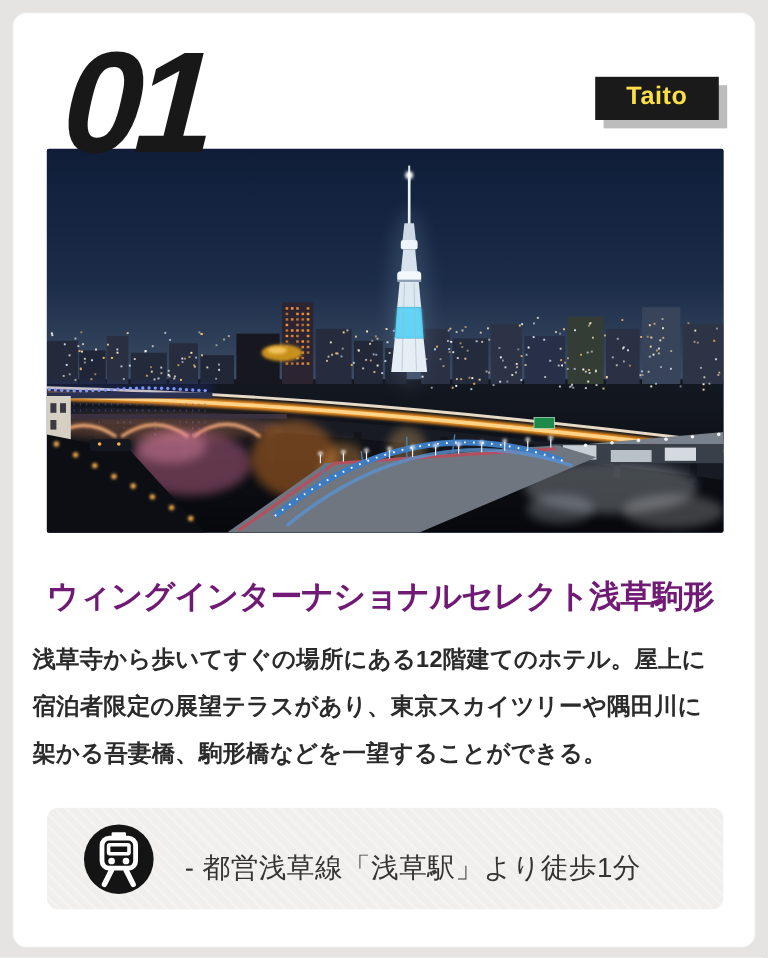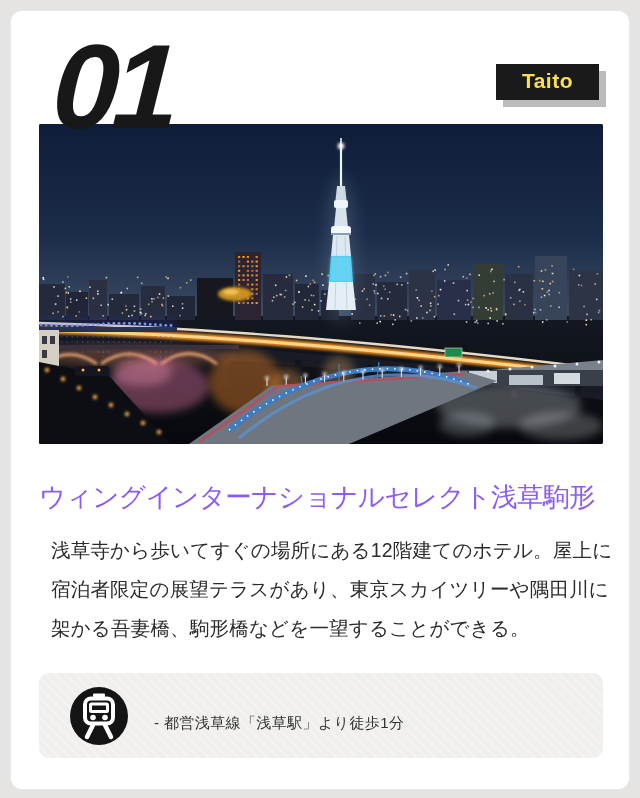--- a/index.html
+++ b/index.html
@@ -32,36 +32,36 @@
     padding:5px 26px 7px 26px;
     box-shadow:7px 7px 0 0 #bcbcbc;
   }
   .photo{
     position:absolute;left:28px;top:113px;width:564px;height:320px;
     border-radius:2px;overflow:hidden;z-index:1;background:#101d36;
   }
   .photo svg{display:block;}
   .spot-title{
     position:absolute;left:28px;top:468px;width:575px;
-    font-size:26.5px;font-weight:400;color:#8b5cf6;letter-spacing:-.5px;
+    font-size:26.5px;font-weight:700;color:#701a75;letter-spacing:-.5px;
     line-height:36px;
   }
   .spot-desc{
-    position:absolute;left:40px;top:520px;width:575px;
-    font-size:19.5px;font-weight:400;color:#2b2b2b;
+    position:absolute;left:16px;top:520px;width:575px;
+    font-size:19.5px;font-weight:700;color:#2b2b2b;
     line-height:39px;white-space:pre-line;letter-spacing:.2px;
   }
   .access-box{
     position:absolute;left:28px;top:662px;width:564px;height:85px;
     background:#f0efed;border-radius:10px;box-sizing:border-box;
     display:flex;align-items:center;gap:24px;padding-left:29px;
     background-image:repeating-linear-gradient(45deg,rgba(255,255,255,.25) 0 2px,rgba(0,0,0,0) 2px 7px);
   }
   .access-icon{width:62px;height:62px;flex:0 0 auto;}
-  .access-text{font-size:15px;color:#333;letter-spacing:.4px;margin-top:16px;}
+  .access-text{font-size:23px;color:#333;letter-spacing:.4px;margin-top:16px;}
 </style>
 </head>
 <body>
 
 <div class="card">
 
 
   <div class="spot-number">01</div>
 
   <div class="area-badge">Taito</div>

